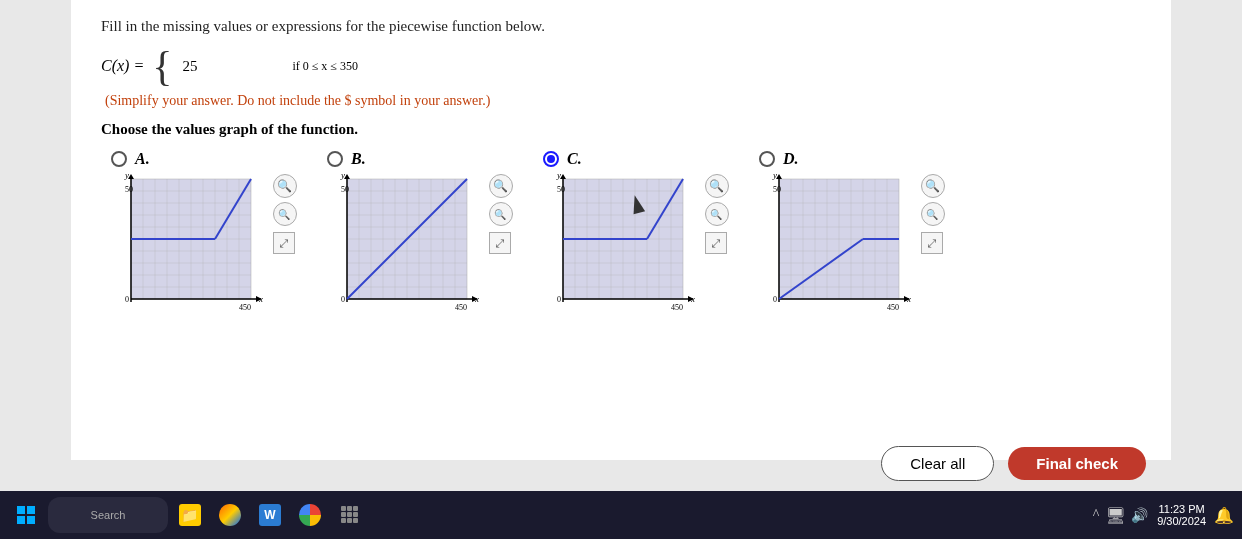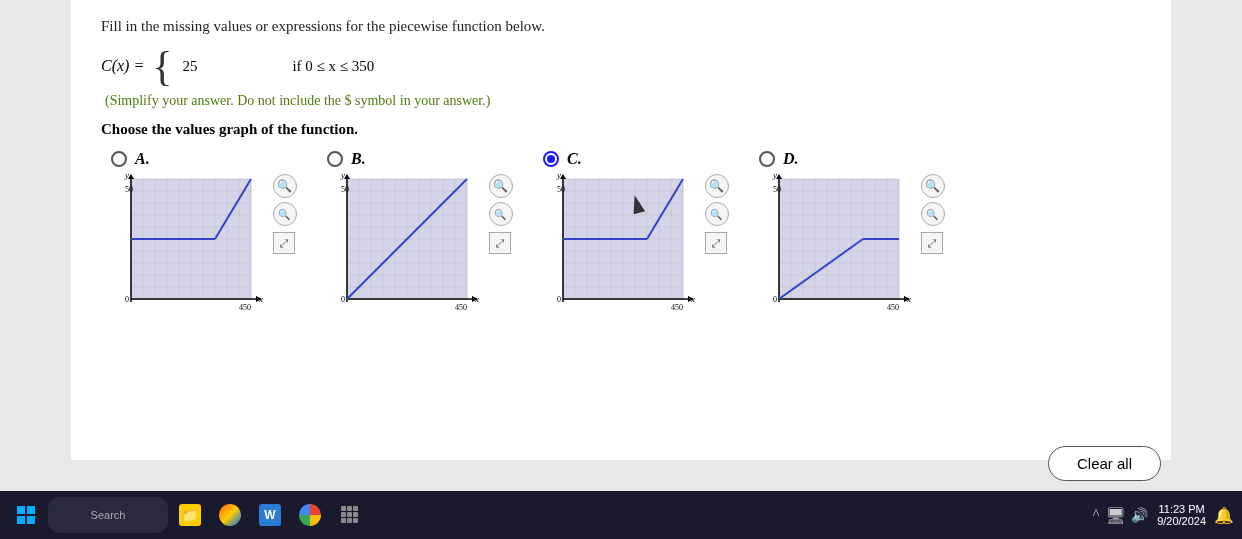--- a/index.html
+++ b/index.html
@@ -59,28 +59,28 @@
       gap: 20px;
       font-size: 15px;
     }
 
     .func-case .value {
       min-width: 90px;
       font-size: 15px;
     }
 
     .func-case .condition {
-      font-size: 15px;
+      font-size: 12px;
     }
 
     .simplify-note {
       font-size: 14px;
       margin-bottom: 12px;
       margin-left: 4px;
-      color: #4d7c0f;
+      color: #c2410c;
     }
 
     .choose-label {
       font-size: 15px;
       font-weight: bold;
       margin-bottom: 12px;
     }
 
     .graphs-row {
       display: flex;
@@ -176,21 +176,21 @@
       cursor: pointer;
       font-size: 11px;
       color: #555;
       margin-top: 2px;
     }
 
     
     .bottom-bar {
       position: absolute;
       bottom: 58px;
-      right: 81px;
+      right: 96px;
       display: flex;
       gap: 14px;
       align-items: center;
     }
 
     .btn-clear {
       background: white;
       border: 1.5px solid #555;
       border-radius: 20px;
       padding: 8px 28px;
@@ -495,20 +495,21 @@
     </div>
 
   </div>
 
   <div class="cursor-arrow"></div>
 
 </div>
 
 <div class="bottom-bar">
   <button class="btn-clear">Clear all</button>
+  <button class="btn-final">Final check</button>
 </div>
 
 <div class="taskbar">
   <div class="taskbar-item">
     <svg width="20" height="20" viewBox="0 0 20 20">
       <rect x="1" y="1" width="8" height="8" fill="#00aeff"></rect>
       <rect x="11" y="1" width="8" height="8" fill="#00aeff"></rect>
       <rect x="1" y="11" width="8" height="8" fill="#00aeff"></rect>
       <rect x="11" y="11" width="8" height="8" fill="#00aeff"></rect>
     </svg>
@@ -544,17 +545,17 @@
     </svg>
   </div>
   <div class="taskbar-right">
     <div class="sys-icons">
       <span style="color:#ccc;font-size:14px;">^</span>
       <span style="color:#ccc;font-size:16px;">🖥</span>
       <span style="color:#ccc;font-size:14px;">🔊</span>
     </div>
     <div class="time-info">
       <div>11:23 PM</div>
-      <div>9/20/2024</div>
+      <div>9/30/2024</div>
     </div>
     <div style="color:#ccc;font-size:16px;">🔔</div>
   </div>
 </div>
 
 </body></html>

